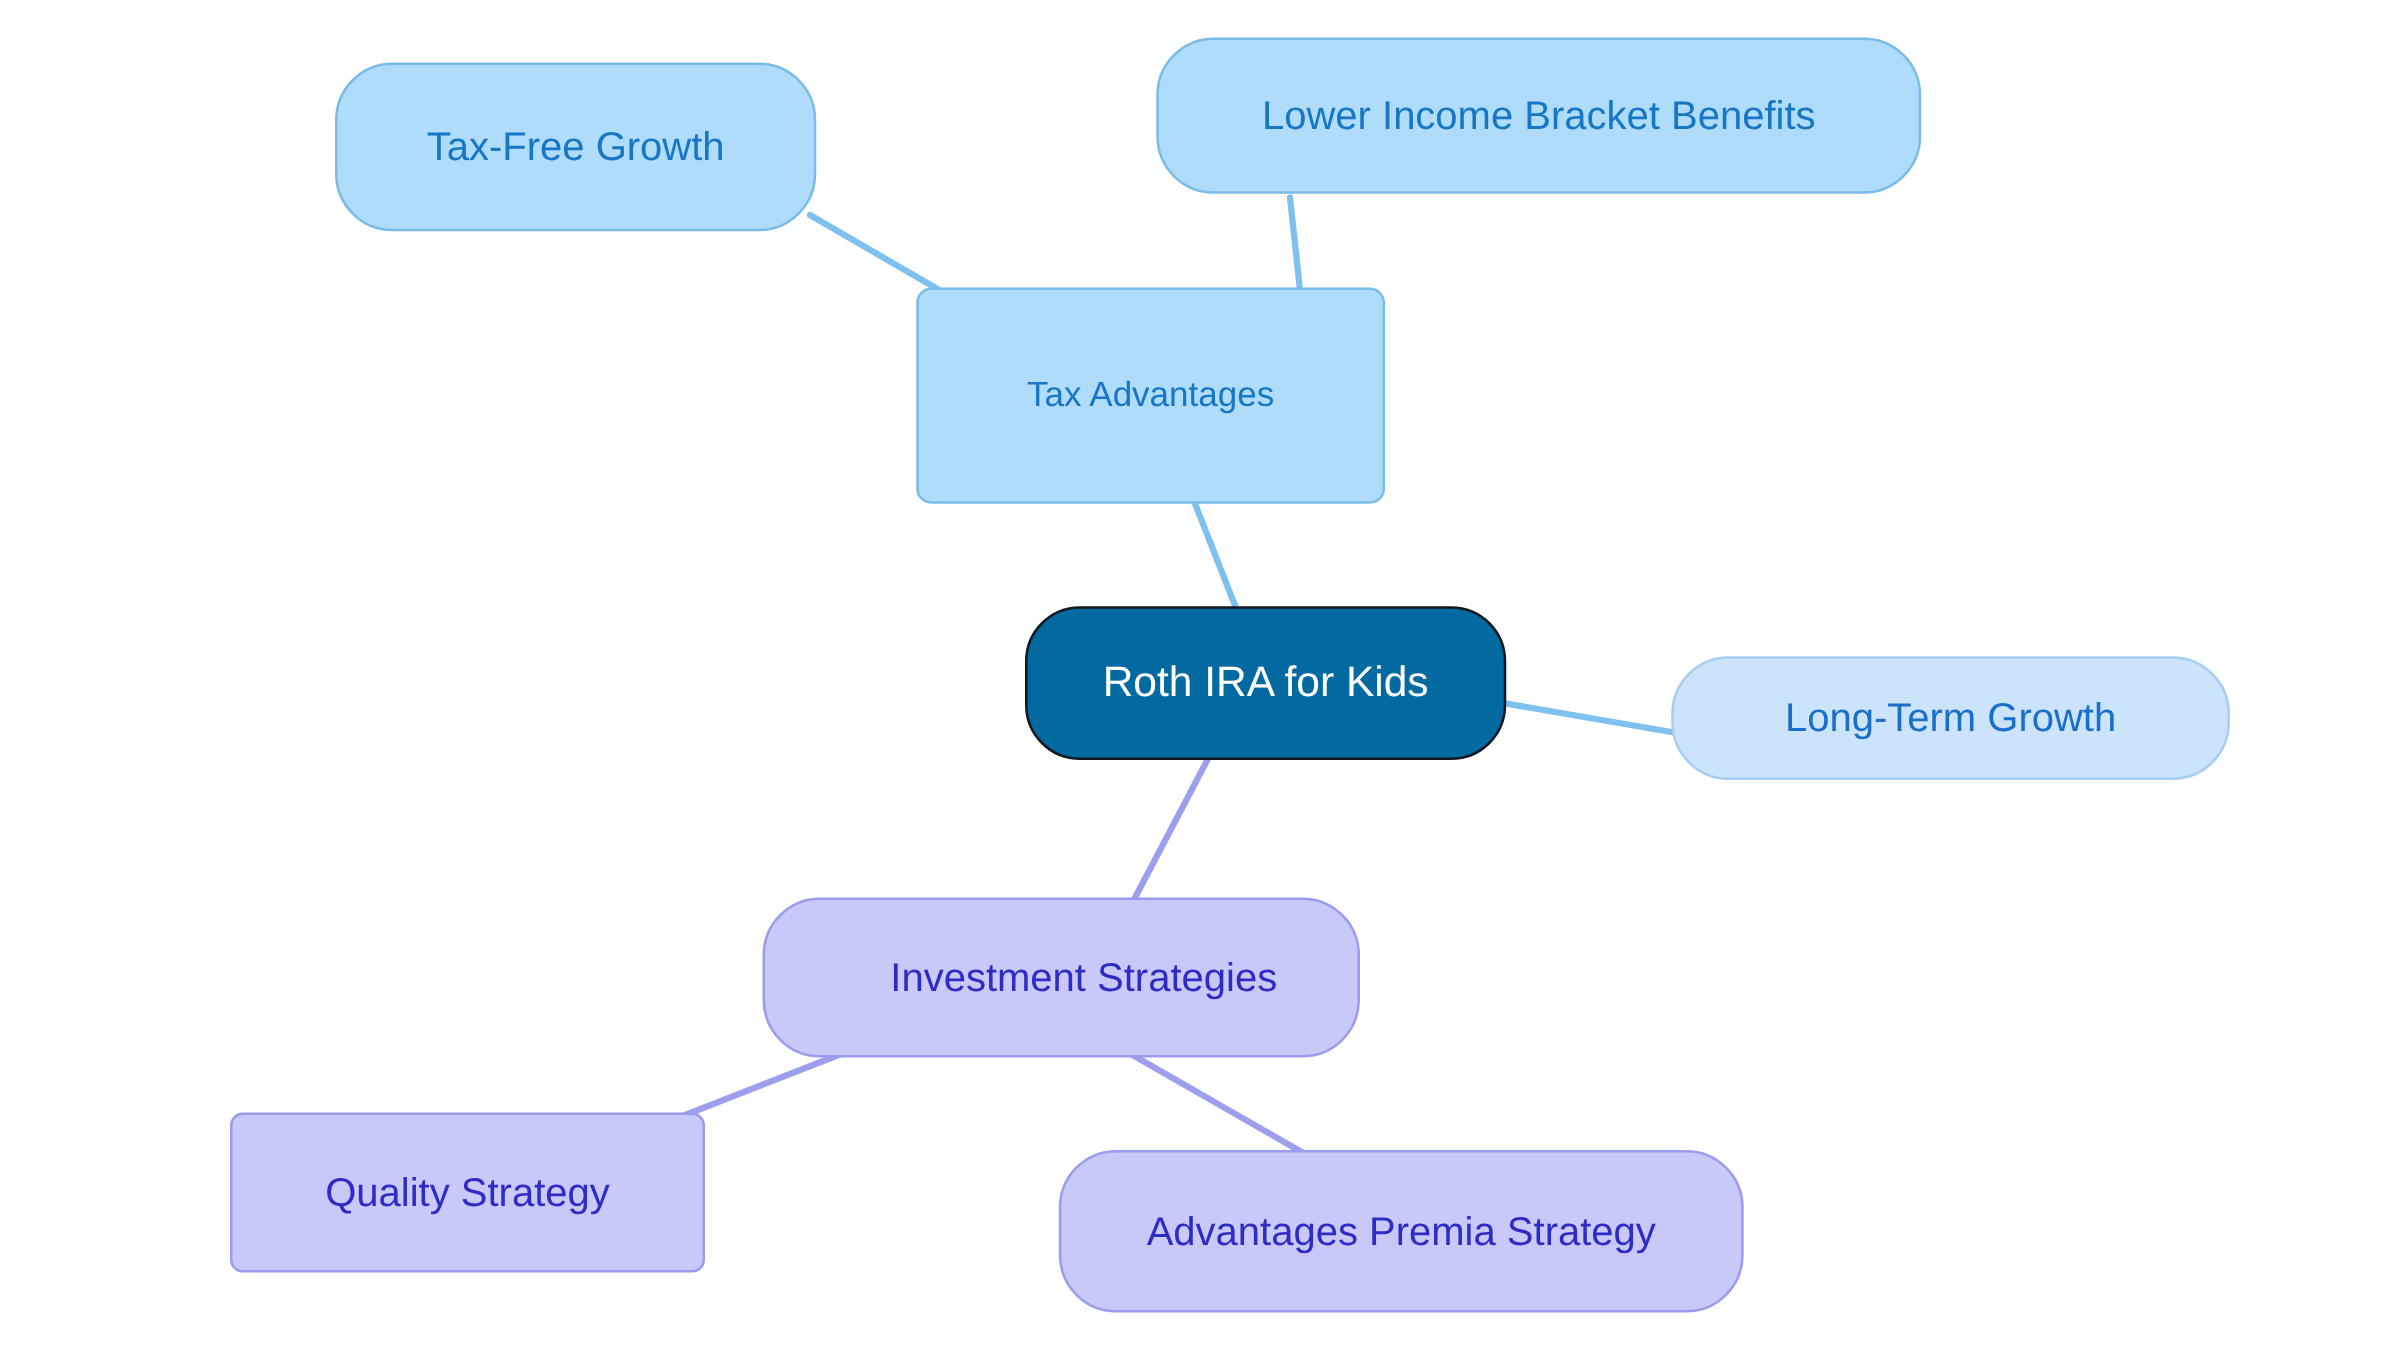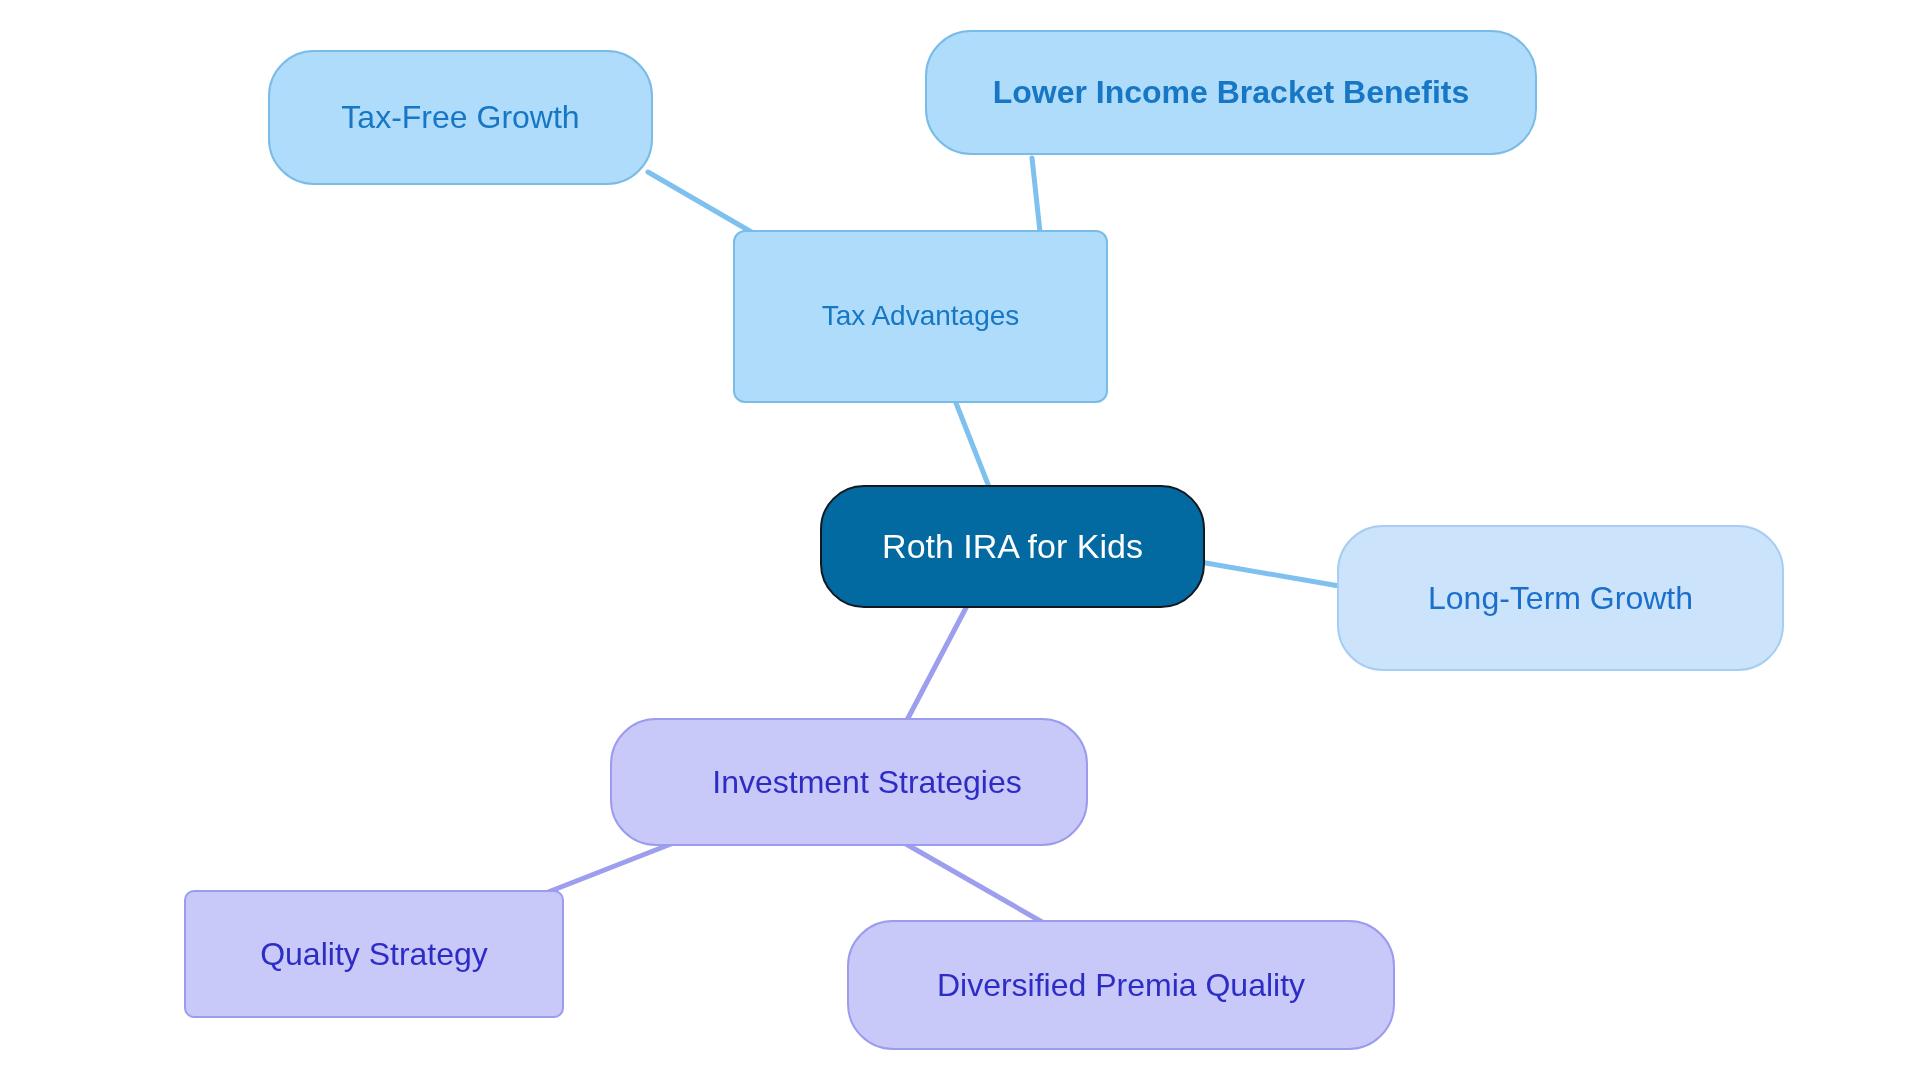--- a/index.html
+++ b/index.html
@@ -80,30 +80,30 @@
   <div id="node-layer">
       <div class="node root-node" style="left: 820px; top: 485px; width: 385px; height: 123px; border-radius: 44px; font-size: 34px;">
         <span class="node-label">Roth IRA for Kids</span>
       </div>
       <div class="node branch-tax" style="left: 733px; top: 230px; width: 375px; height: 173px; border-radius: 12px; font-size: 28px;">
         <span class="node-label">Tax Advantages</span>
       </div>
       <div class="node branch-tax" style="left: 268px; top: 50px; width: 385px; height: 135px; border-radius: 46px; font-size: 32px;">
         <span class="node-label">Tax-Free Growth</span>
       </div>
-      <div class="node branch-tax" style="left: 925px; top: 30px; width: 612px; height: 125px; border-radius: 46px; font-size: 32px; font-weight: bold;">
+      <div class="node branch-tax" style="left: 925px; top: 30px; width: 612px; height: 125px; border-radius: 46px; font-size: 32px;">
         <span class="node-label">Lower Income Bracket Benefits</span>
       </div>
-      <div class="node branch-tax-pale" style="left: 1337px; top: 525px; width: 447px; height: 146px; border-radius: 46px; font-size: 32px;">
+      <div class="node branch-tax-pale" style="left: 1337px; top: 525px; width: 447px; height: 99px; border-radius: 46px; font-size: 32px;">
         <span class="node-label">Long-Term Growth</span>
       </div>
       <div class="node branch-invest" style="left: 610px; top: 718px; width: 478px; height: 128px; border-radius: 46px; font-size: 32px; padding-left: 36px;">
         <span class="node-label">Investment Strategies</span>
       </div>
       <div class="node branch-invest" style="left: 184px; top: 890px; width: 380px; height: 128px; border-radius: 10px; font-size: 32px;">
         <span class="node-label">Quality Strategy</span>
       </div>
       <div class="node branch-invest" style="left: 847px; top: 920px; width: 548px; height: 130px; border-radius: 46px; font-size: 32px;">
-        <span class="node-label">Diversified Premia Quality</span>
+        <span class="node-label">Advantages Premia Strategy</span>
       </div>
     </div>
 
 </div>
 
 </body></html>

